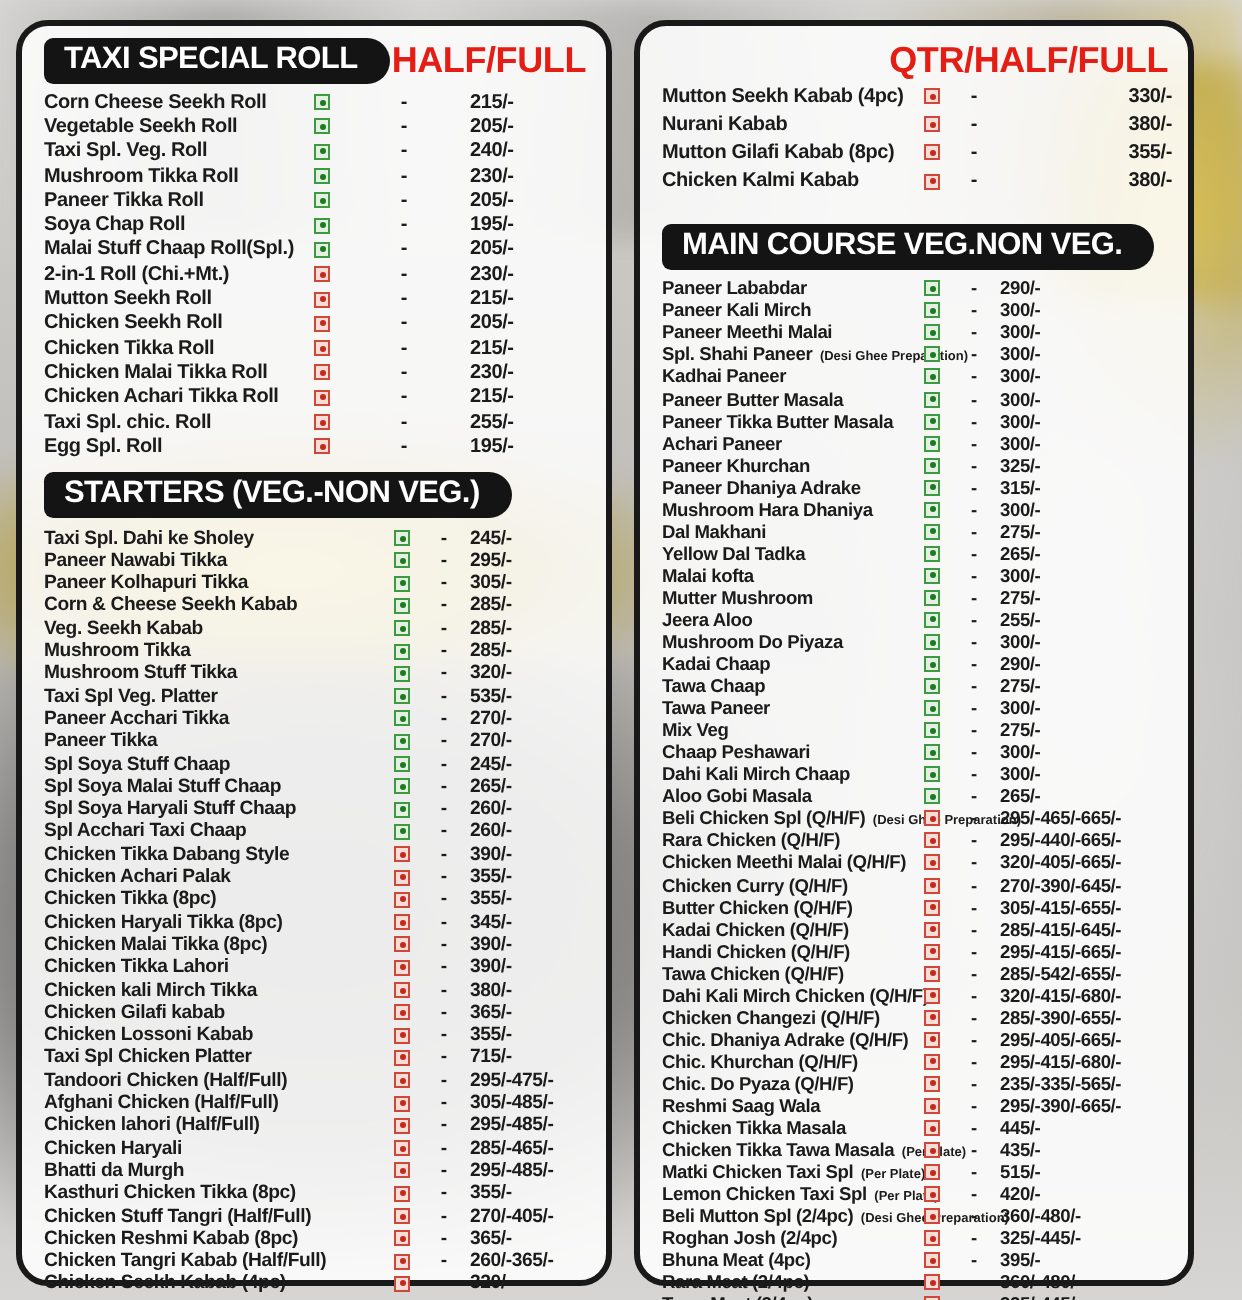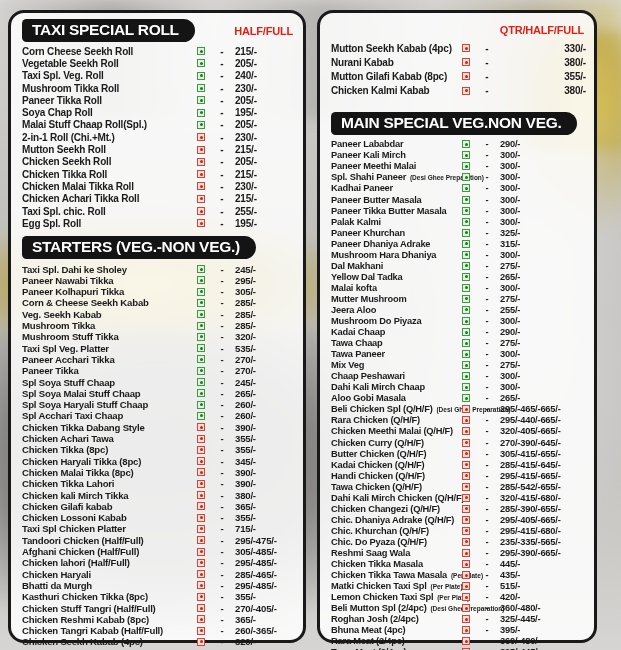--- a/index.html
+++ b/index.html
@@ -19,39 +19,39 @@
     padding:6px 8px 4px 11px;}
   .panel.left{left:8px;top:10px;width:298px;height:633px;}
   .panel.right{left:317px;top:10px;width:280px;height:633px;}
 
   .head-row{display:flex;align-items:center;}
   .pill{background:#141414;color:#ffffff;font-weight:bold;font-size:15.5px;
     letter-spacing:-0.3px;white-space:nowrap;width:fit-content;
     padding:2px 16px 3px 10px;border-radius:6px 15px 15px 6px;}
   .pill.starters{margin-top:7px;margin-bottom:4px;}
   .pill.main{margin-top:14px;margin-bottom:4px;}
-  .price-head{color:#e41d15;font-weight:bold;font-size:11px;margin-left:auto;
+  .price-head{color:#e41d15;font-weight:bold;font-size:18px;margin-left:auto;
     letter-spacing:-0.2px;padding-right:2px;white-space:nowrap;}
   .price-head-row{display:flex;height:18px;align-items:center;margin-top:2px;}
 
   .row{display:flex;align-items:center;font-weight:bold;color:#1b1b1b;}
   .name{flex:1;white-space:nowrap;letter-spacing:-0.2px;min-width:0;}
   .note{font-size:6.5px;letter-spacing:0;margin-left:2px;font-weight:bold;}
   .dash{width:26px;text-align:center;}
   .price{white-space:nowrap;letter-spacing:-0.2px;}
 
   .dicon{width:8px;height:8px;box-sizing:border-box;border:1px solid;
     display:inline-flex;align-items:center;justify-content:center;flex:0 0 auto;margin-right:4px;}
   .dicon i{width:3px;height:3px;border-radius:50%;display:block;}
   .dicon.veg{border-color:#3c9a40;background:#e4f0e2;}
   .dicon.veg i{background:#1c7a20;}
   .dicon.nonveg{border-color:#d0473a;background:#f8ded7;}
   .dicon.nonveg i{background:#c6281b;}
 
-  .sec-roll .row{height:12.3px;font-size:10px;}
+  .sec-roll .row{height:12.3px;font-size:10px;gap:20px;}
   .sec-roll .price{width:60px;}
   .sec-starters .row{height:11.3px;font-size:9.6px;justify-content:center;}
   .sec-starters .price{width:60px;}
   .sec-kabab .row{height:14.2px;font-size:10px;}
   .sec-kabab .price{width:86px;text-align:right;}
   .sec-main .row{height:11.05px;font-size:9.3px;}
   .sec-main .price{width:86px;}
   .sec-kabab{margin-top:2px;}
   .sec-roll{margin-top:3px;}
 </style>
@@ -309,21 +309,21 @@
         </div>
         <div class="row">
           <span class="name">Chicken Tikka Dabang Style</span>
           <span class="dicon nonveg">
             <i></i>
           </span>
           <span class="dash">-</span>
           <span class="price">390/-</span>
         </div>
         <div class="row">
-          <span class="name">Chicken Achari Tawa</span>
+          <span class="name">Chicken Achari Palak</span>
           <span class="dicon nonveg">
             <i></i>
           </span>
           <span class="dash">-</span>
           <span class="price">355/-</span>
         </div>
         <div class="row">
           <span class="name">Chicken Tikka (8pc)</span>
           <span class="dicon nonveg">
             <i></i>
@@ -502,21 +502,21 @@
         <div class="row">
           <span class="name">Chicken Kalmi Kabab</span>
           <span class="dicon nonveg">
             <i></i>
           </span>
           <span class="dash">-</span>
           <span class="price">380/-</span>
         </div>
       </div>
 
-    <div class="pill main">MAIN SPECIAL VEG.NON VEG.</div>
+    <div class="pill main">MAIN COURSE VEG.NON VEG.</div>
     <div class="rows sec-main">
         <div class="row">
           <span class="name">Paneer Lababdar</span>
           <span class="dicon veg">
             <i></i>
           </span>
           <span class="dash">-</span>
           <span class="price">290/-</span>
         </div>
         <div class="row">
@@ -561,21 +561,21 @@
         </div>
         <div class="row">
           <span class="name">Paneer Tikka Butter Masala</span>
           <span class="dicon veg">
             <i></i>
           </span>
           <span class="dash">-</span>
           <span class="price">300/-</span>
         </div>
         <div class="row">
-          <span class="name">Palak Kalmi</span>
+          <span class="name">Achari Paneer</span>
           <span class="dicon veg">
             <i></i>
           </span>
           <span class="dash">-</span>
           <span class="price">300/-</span>
         </div>
         <div class="row">
           <span class="name">Paneer Khurchan</span>
           <span class="dicon veg">
             <i></i>

